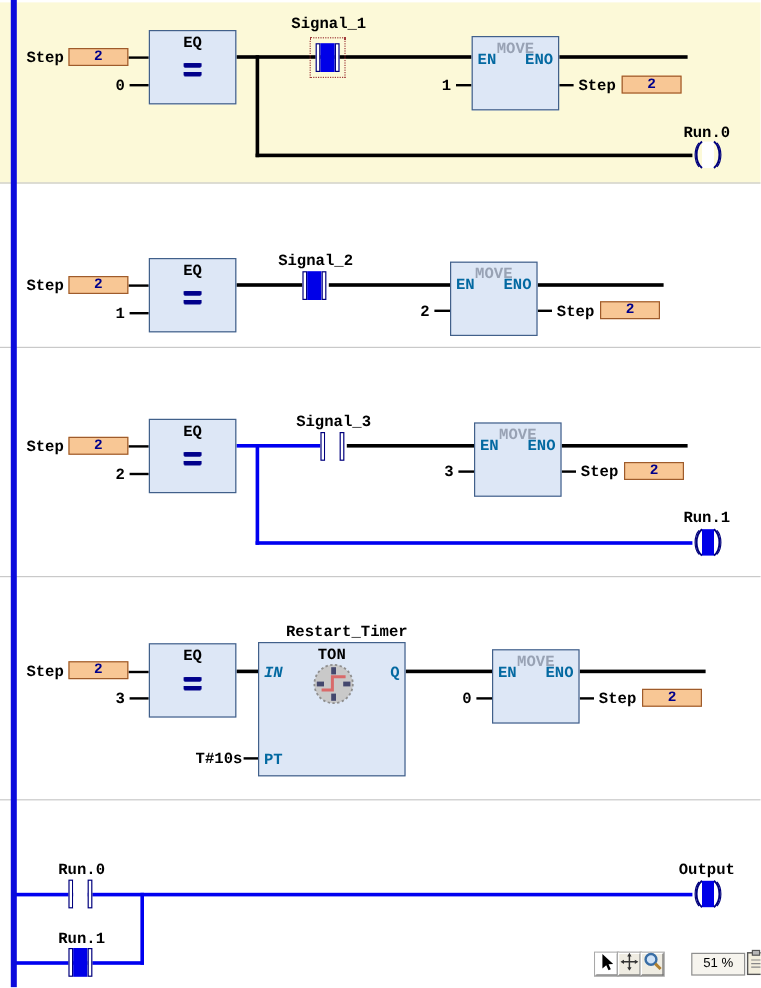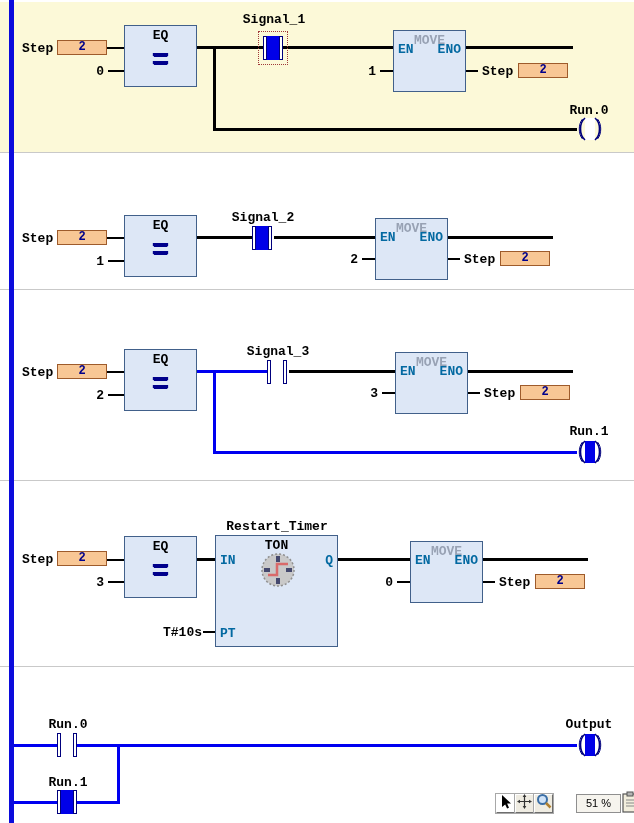--- a/index.html
+++ b/index.html
@@ -189,24 +189,24 @@
     <span class="lbl rt" style="left:80px;top:93px;width:24px;">3</span>
     <span class="pin" style="left:108px;top:99px;width:16px;"></span>
 
     <div class="fb" style="left:124px;top:54px;width:73px;height:62px;">
       <span class="title">EQ</span>
       <span class="eqsym">=</span>
     </div>
 
     <span class="wire h off" style="left:197px;top:76px;width:18px;"></span>
 
-    <span class="lbl ctr" style="left:187px;top:37px;width:180px;">Restart_Timer</span>
+    <span class="lbl ctr" style="left:199px;top:37px;width:180px;">Restart_Timer</span>
     <div class="fb" style="left:215px;top:53px;width:123px;height:112px;">
       <span class="title">TON</span>
-      <span class="pinlbl" style="left:4px;top:17px;">IN</span>
+      <span class="pinlbl" style="left:4px;top:17px;font-style:italic;">IN</span>
       <span class="pinlbl" style="right:4px;top:17px;">Q</span>
       <span class="pinlbl" style="left:4px;top:90px;">PT</span>
       <span style="position:absolute;left:42px;top:14px;">
         <svg width="40" height="40">
           <circle cx="20" cy="20" r="16" fill="#c9c9c9" stroke="#8f8f8f" stroke-width="1.5" stroke-dasharray="2 2"></circle>
           <rect x="18" y="6" width="4" height="6" fill="#44486e"></rect>
           <rect x="18" y="28" width="4" height="6" fill="#44486e"></rect>
           <rect x="6" y="18" width="6" height="4" fill="#44486e"></rect>
           <rect x="28" y="18" width="6" height="4" fill="#44486e"></rect>
           <path d="M10 25 L19 25 L19 14 L30 14" fill="none" stroke="#d96a6a" stroke-width="2.5"></path>

